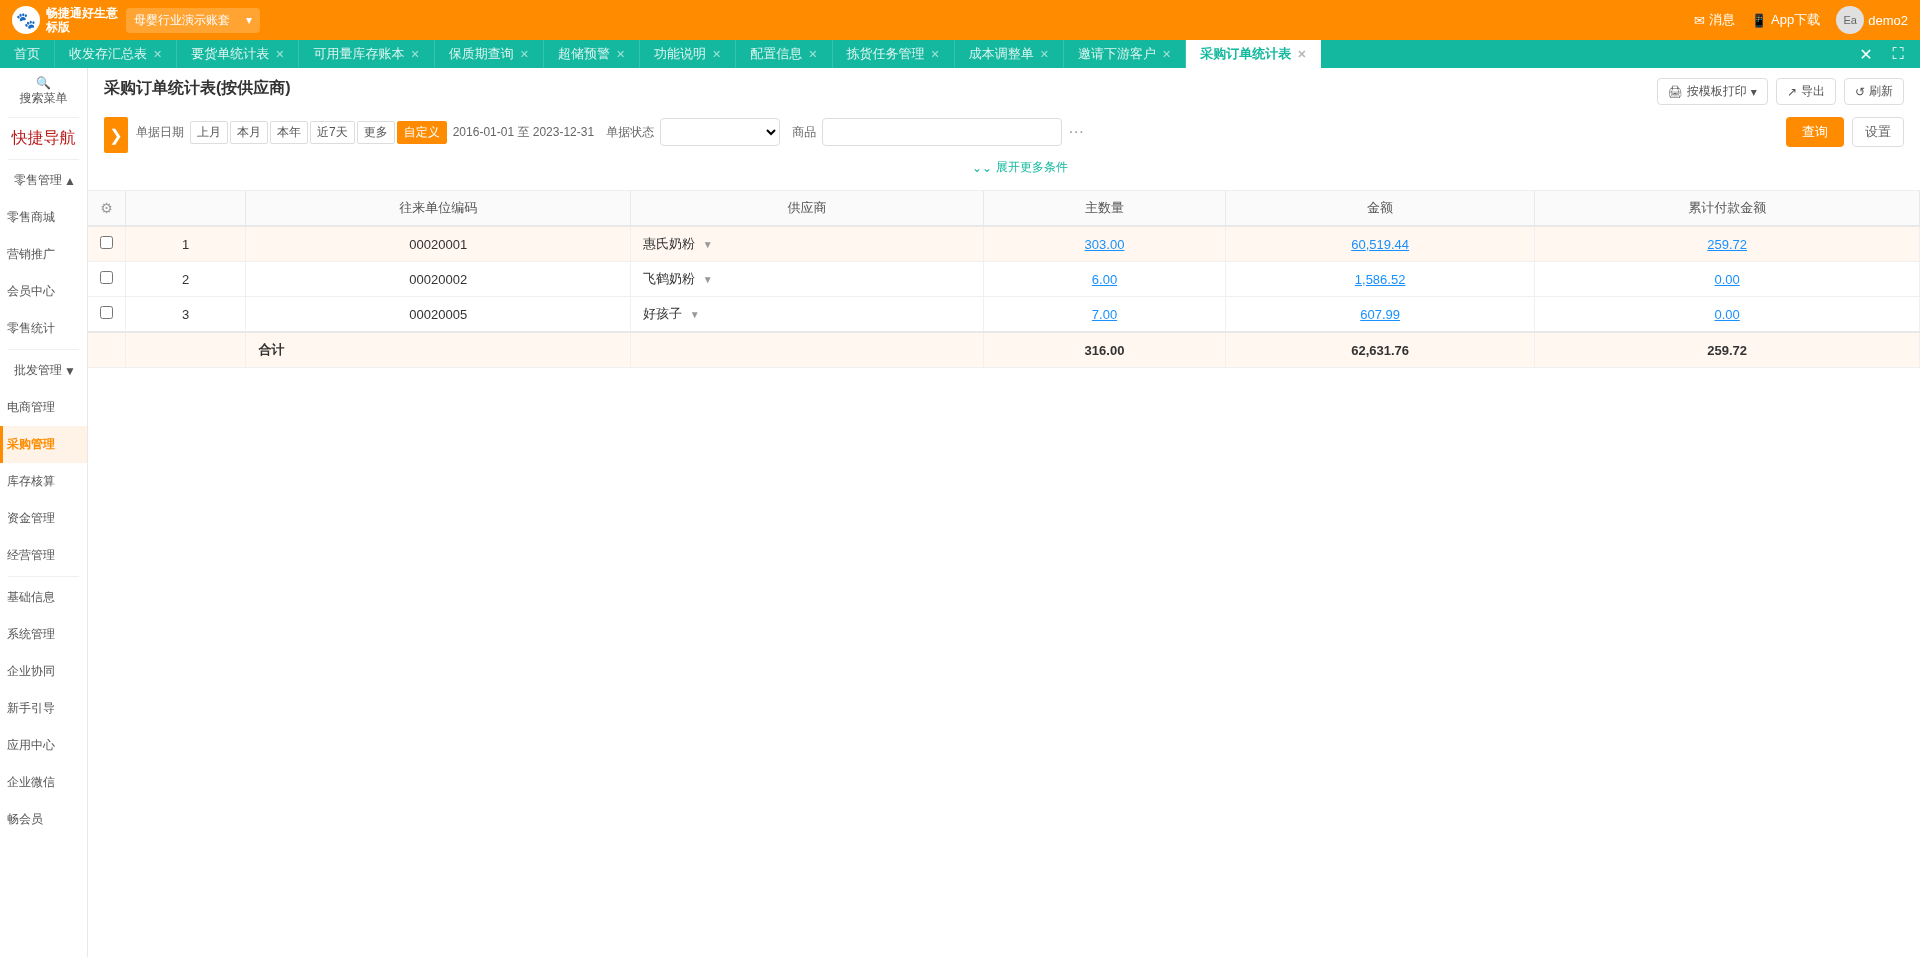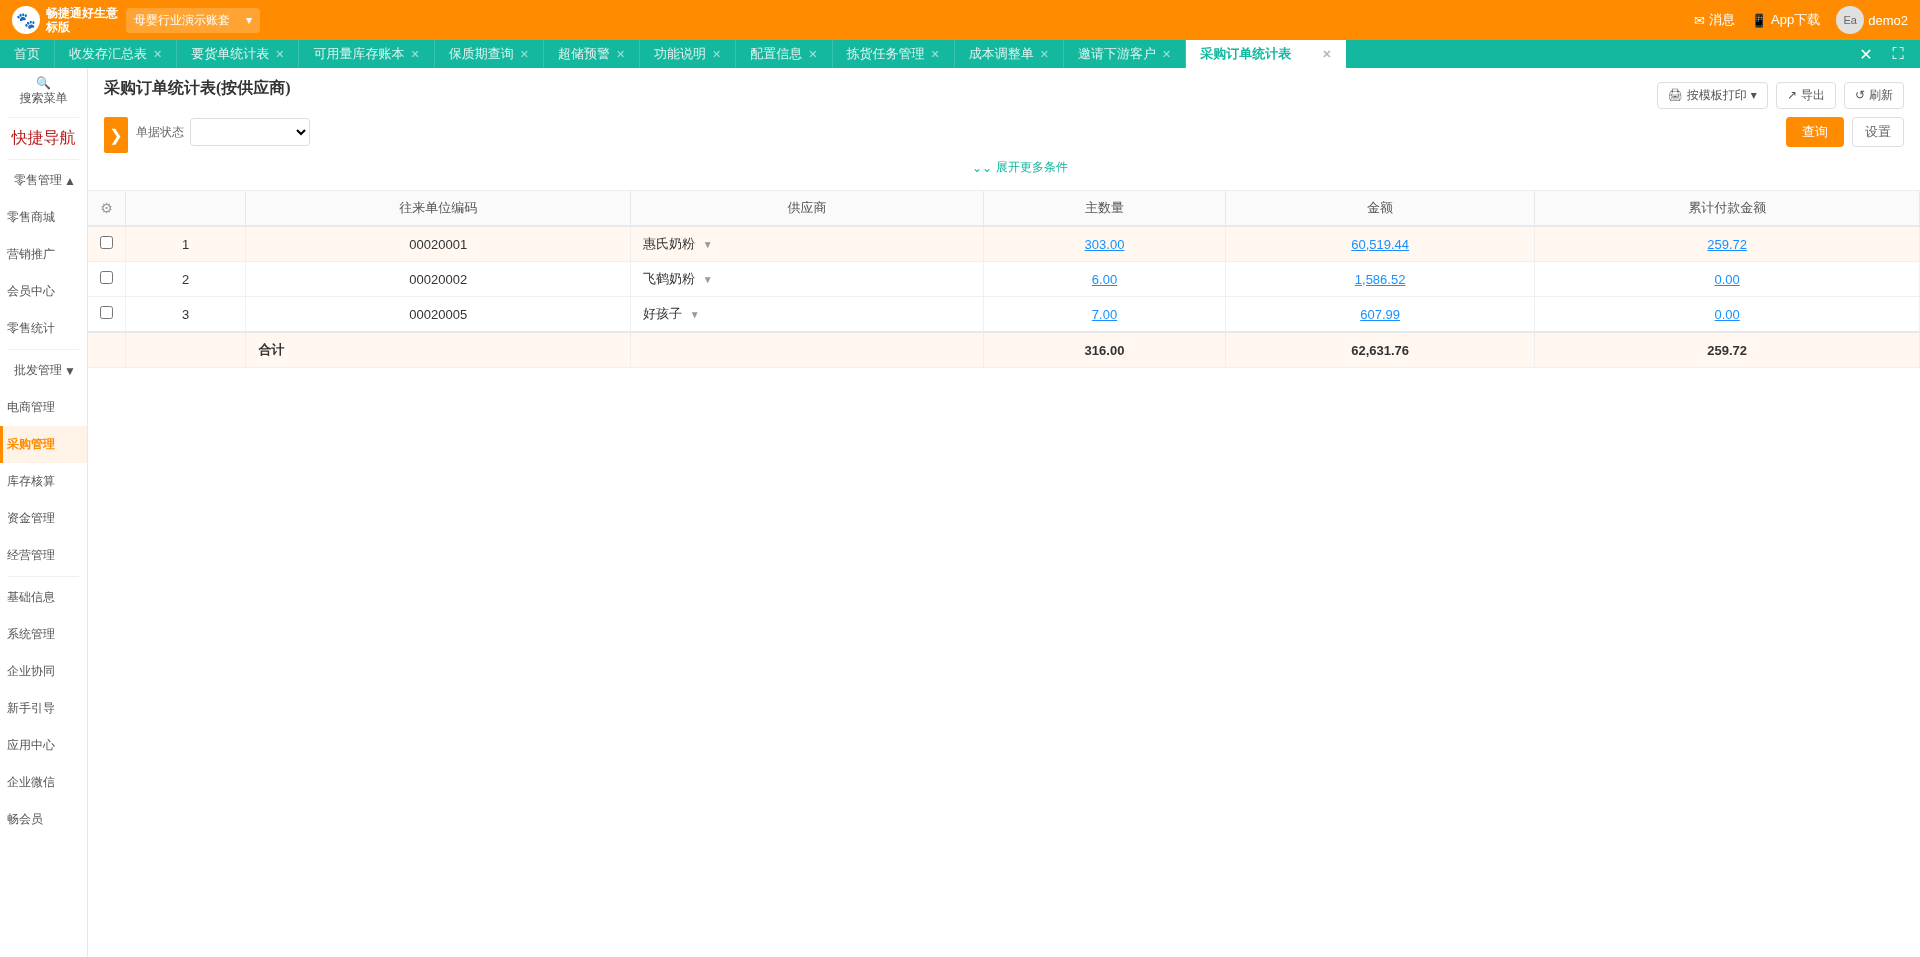--- a/index.html
+++ b/index.html
@@ -12,21 +12,21 @@
     .logo-icon { width: 28px; height: 28px; background: #fff; border-radius: 50%; display: flex; align-items: center; justify-content: center; font-size: 16px; }
     .logo-text { color: #fff; font-size: 12px; font-weight: bold; line-height: 1.2; }
     .workspace-selector { background: rgba(255,255,255,0.2); border: none; color: #fff; padding: 4px 8px; border-radius: 4px; font-size: 12px; cursor: pointer; display: flex; align-items: center; gap: 16px; }
     .top-bar-right { display: flex; align-items: center; gap: 16px; color: #fff; font-size: 13px; }
     .top-bar-right span { cursor: pointer; display: flex; align-items: center; gap: 4px; }
     .avatar { width: 28px; height: 28px; background: #e0e0e0; border-radius: 50%; display: flex; align-items: center; justify-content: center; font-size: 11px; color: #666; overflow: hidden; }
 
     
     .nav-tabs { height: 28px; background: #13b89e; display: flex; align-items: center; padding: 0 0 0 0; overflow: hidden; }
     .nav-tab { height: 36px; padding: 0 14px; display: flex; align-items: center; font-size: 13px; color: rgba(255,255,255,0.85); cursor: pointer; white-space: nowrap; border-right: 1px solid rgba(255,255,255,0.15); position: relative; }
-    .nav-tab.active { background: #fff; color: #13b89e; font-weight: bold; gap: 25px; }
+    .nav-tab.active { background: #fff; color: #13b89e; font-weight: bold; }
     .nav-tab .close-btn { margin-left: 6px; font-size: 11px; color: inherit; opacity: 0.7; }
     .nav-tab.active .close-btn { color: #999; }
     .nav-tabs-right { margin-left: auto; display: flex; align-items: center; gap: 4px; padding-right: 8px; }
     .nav-icon-btn { color: #fff; cursor: pointer; font-size: 16px; width: 28px; height: 28px; display: flex; align-items: center; justify-content: center; }
 
     
     .main-layout { display: flex; flex: 1; overflow: hidden; }
 
     
     .sidebar { width: 88px; background: #fff; border-right: 1px solid #e8e8e8; display: flex; flex-direction: column; overflow-y: auto; }
@@ -234,21 +234,21 @@
       <span>企业微信</span>
     </div>
     <div class="sidebar-item">
       <span>畅会员</span>
     </div>
   </div>
 
   <div class="content-area">
 
     <div style="background:#fff; padding: 10px 16px 0; border-bottom: 1px solid #eee; position: relative;">
-      <div style="display:flex; align-items:flex-end; justify-content:space-between; margin-bottom:8px;font-family:Liberation Serif, serif;">
+      <div style="display:flex; align-items:flex-start; justify-content:space-between; margin-bottom:8px;">
         <div class="page-title">采购订单统计表(按供应商)</div>
         <div style="display:flex; gap:8px; align-items:center;">
           <div class="action-btn">
             <span>🖨</span>
             <span>按模板打印</span>
             <span>▾</span>
           </div>
           <div class="action-btn">
             <span>↗</span>
             <span>导出</span>
@@ -258,24 +258,41 @@
             <span>刷新</span>
           </div>
         </div>
       </div>
 
       <div style="display:flex; align-items:flex-start; gap:8px; padding-bottom:8px;">
         <button class="collapse-btn">❯</button>
         <div class="filter-main">
           <div class="filter-row">
             <div class="filter-group">
+              <span class="filter-label">单据日期</span>
+              <div class="filter-date-btns">
+                <button class="date-btn">上月</button>
+                <button class="date-btn">本月</button>
+                <button class="date-btn">本年</button>
+                <button class="date-btn">近7天</button>
+                <button class="date-btn">更多</button>
+                <button class="date-btn custom">自定义</button>
+              </div>
+              <span class="date-range">2016-01-01 至 2023-12-31</span>
+            </div>
+            <div class="filter-group">
               <span class="filter-label">单据状态</span>
               <select class="filter-select">
                 <option value=""></option>
               </select>
+            </div>
+            <div class="filter-group">
+              <span class="filter-label">商品</span>
+              <input class="filter-input" type="text" style="min-width: 240px;">
+              <span style="color:#999; font-size:16px;">···</span>
             </div>
             <div style="margin-left:auto; display:flex; gap:8px;">
               <button class="btn-primary">查询</button>
               <button class="btn-secondary">设置</button>
             </div>
           </div>
           <div class="filter-expand-row">
             <button class="expand-btn">
               <span>⌄⌄</span>
               <span>展开更多条件</span>

